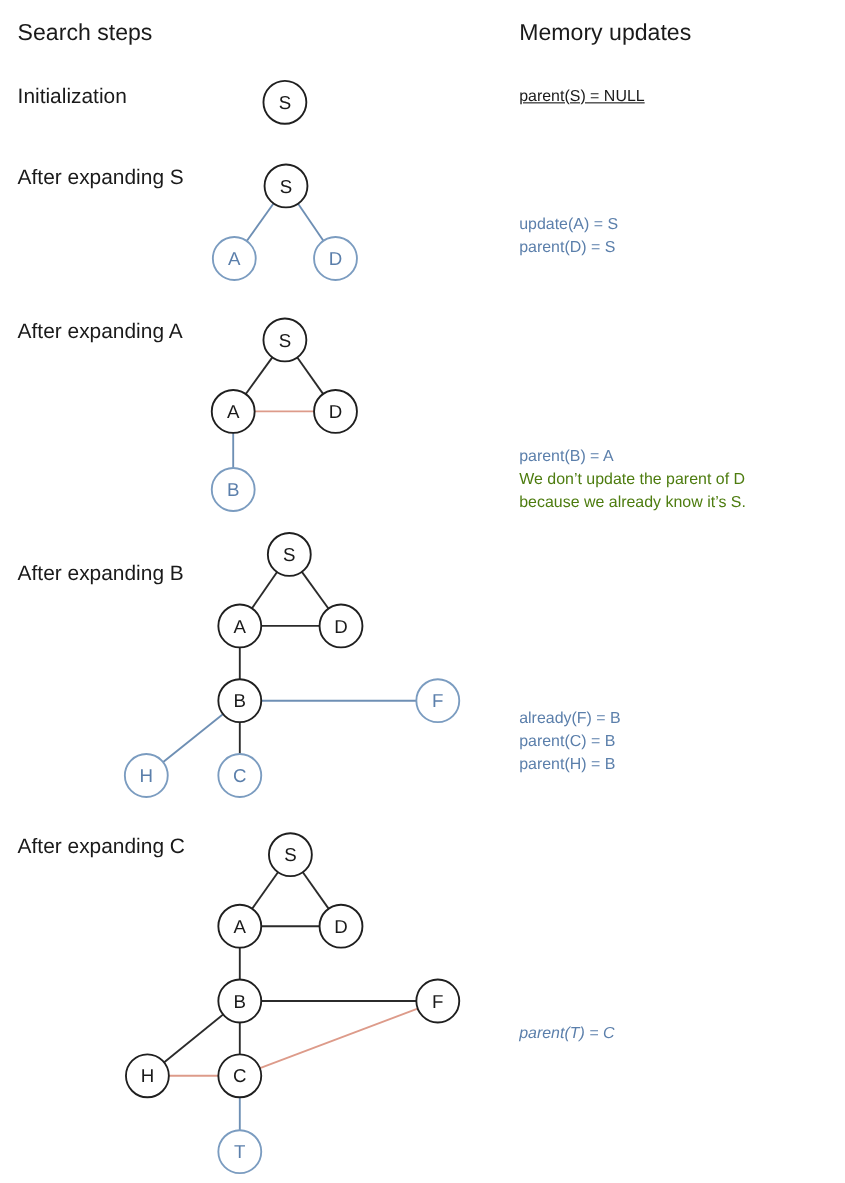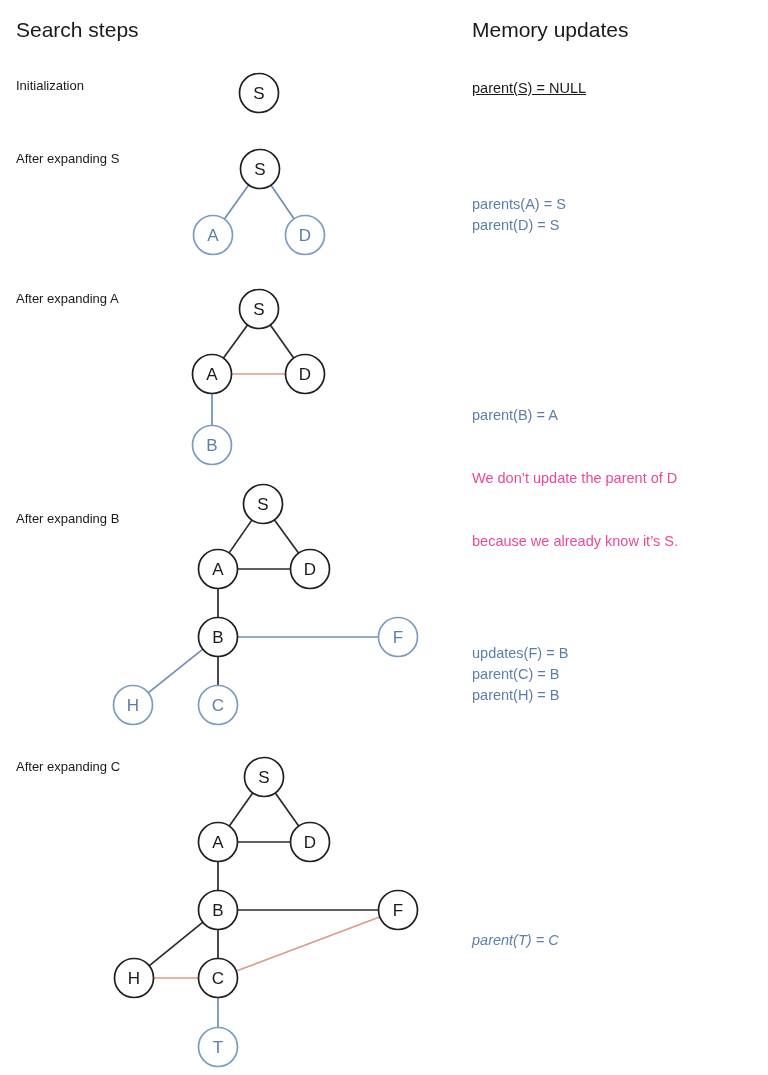--- a/index.html
+++ b/index.html
@@ -29,34 +29,34 @@
     color: #1a1a1a;
     white-space: nowrap;
     letter-spacing: 0px;
   }
   #hdr-search { left: 16px; top: 18px; }
   #hdr-memory { left: 472px; top: 18px; }
 
   .step-label {
     position: absolute;
     left: 16px;
-    font-size: 13px;
+    font-size: 19px;
     color: #1a1a1a;
     white-space: nowrap;
   }
   .memory-block {
     position: absolute;
     left: 472px;
     font-size: 14.5px;
     line-height: 21px;
     white-space: nowrap;
   }
   .mem-line { display: block; }
   .mem-blue { color: #5b7fab; }
-  .mem-salmon { color: #ec4899; margin-top: 42px; }
+  .mem-salmon { color: #4d7c0f; }
 
   svg.graph {
     position: absolute;
     left: 0;
     top: 0;
     width: 768px;
     height: 1075px;
     overflow: visible;
     pointer-events: none;
   }
@@ -92,30 +92,30 @@
       <div class="step-label" style="top: 291px;">After expanding A</div>
       <div class="step-label" style="top: 511px;">After expanding B</div>
       <div class="step-label" style="top: 759px;">After expanding C</div>
     </div>
 
   <div id="memory-blocks">
       <div class="memory-block" style="top: 78px; text-decoration: underline;">
         <span class="mem-line">parent(S) = NULL</span>
       </div>
       <div class="memory-block" style="top: 194px;">
-        <span class="mem-line mem-blue">parents(A) = S</span>
+        <span class="mem-line mem-blue">update(A) = S</span>
         <span class="mem-line mem-blue">parent(D) = S</span>
       </div>
       <div class="memory-block" style="top: 405px;">
         <span class="mem-line mem-blue">parent(B) = A</span>
         <span class="mem-line mem-salmon">We don’t update the parent of D</span>
         <span class="mem-line mem-salmon">because we already know it’s S.</span>
       </div>
       <div class="memory-block" style="top: 643px;">
-        <span class="mem-line mem-blue">updates(F) = B</span>
+        <span class="mem-line mem-blue">already(F) = B</span>
         <span class="mem-line mem-blue">parent(C) = B</span>
         <span class="mem-line mem-blue">parent(H) = B</span>
       </div>
       <div class="memory-block" style="top: 930px; font-style: italic;">
         <span class="mem-line mem-blue">parent(T) = C</span>
       </div>
     </div>
 
   <svg class="graph" id="graph-layer" viewBox="0 0 768 1075">
       <g>

